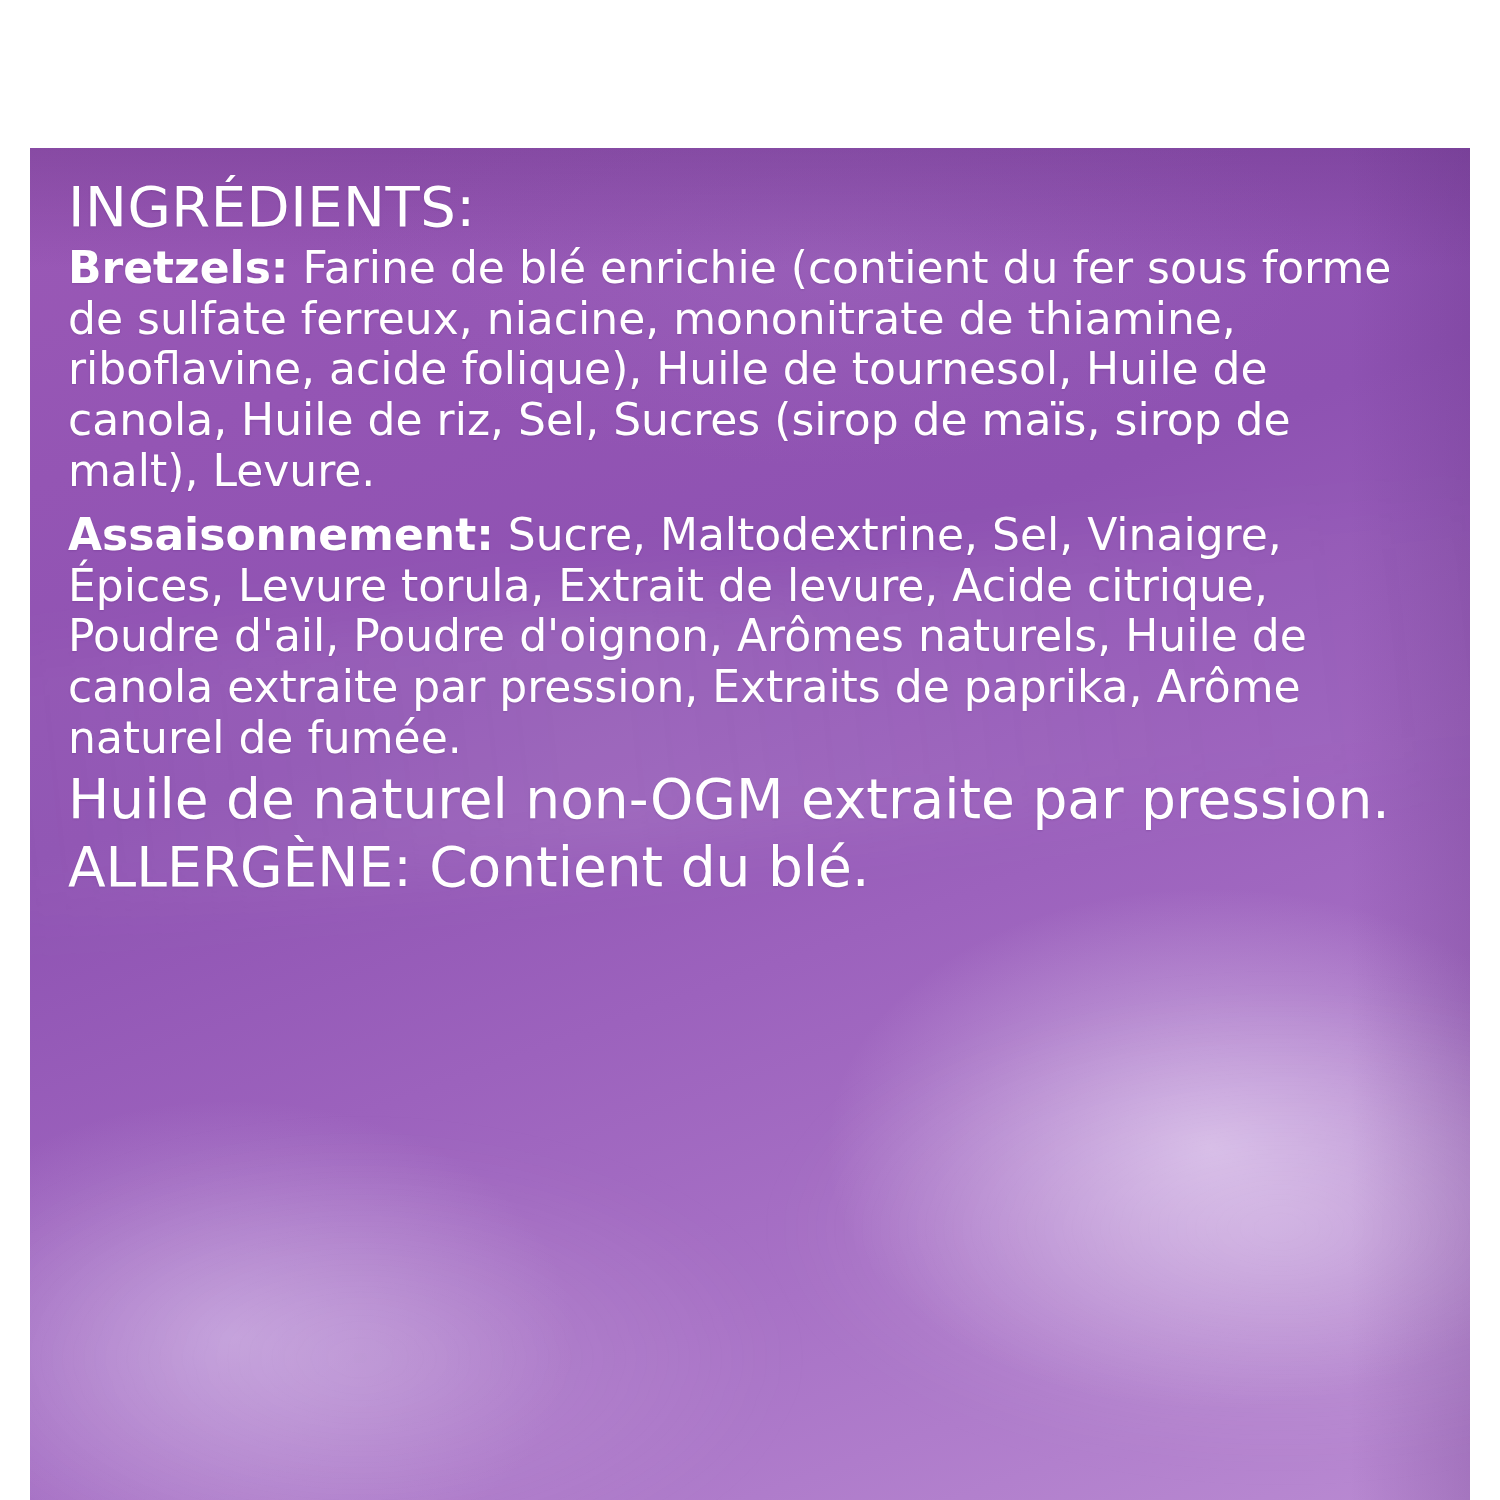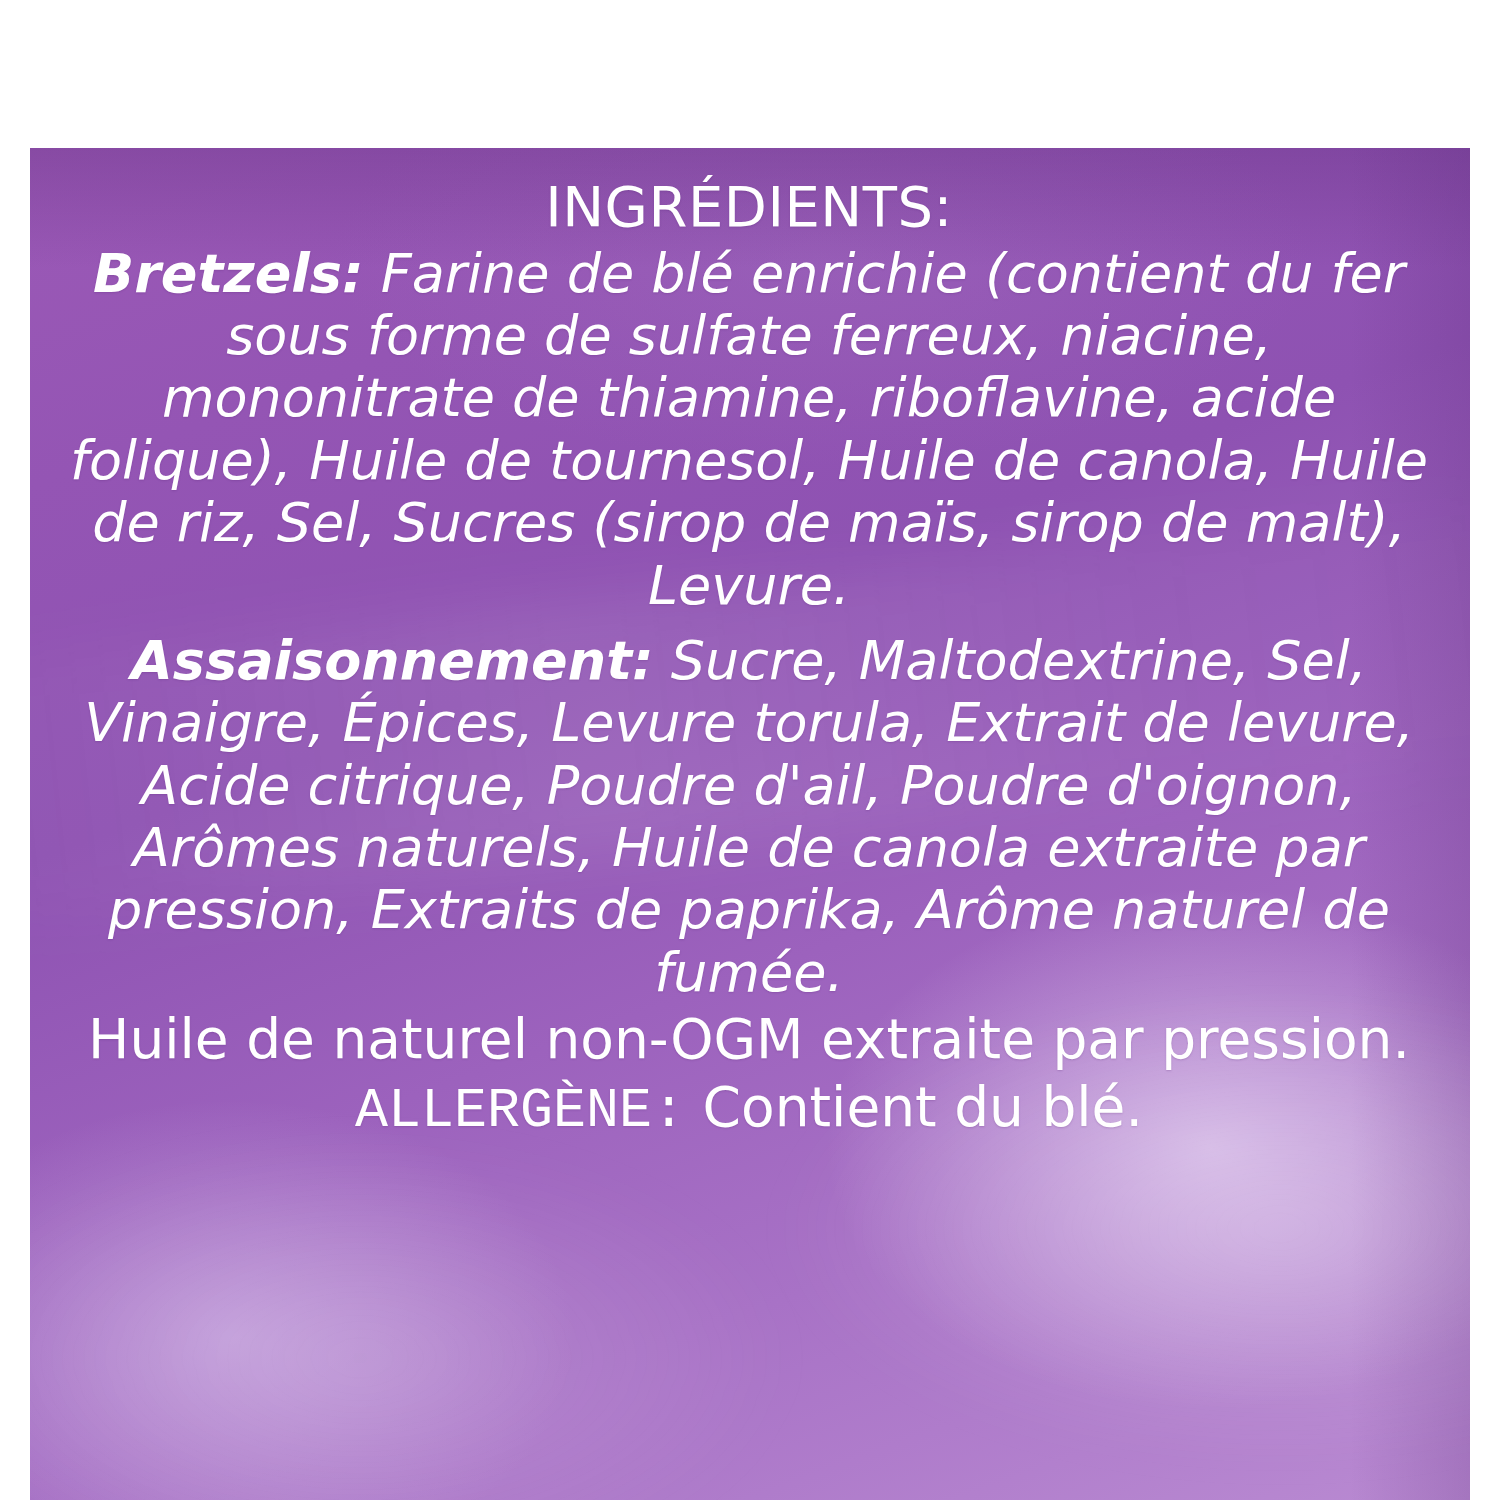--- a/index.html
+++ b/index.html
@@ -15,21 +15,20 @@
     font-family: "DejaVu Sans", sans-serif;
   }
 
   #label-panel {
     position: absolute;
     left: 0;
     top: 0;
     width: 1376px;
     height: 1500px;
     background: #ffffff;
-    text-align: center;
   }
 
   
   .purple-field {
     position: absolute;
     left: 30px;
     top: 148px;
     width: 1440px;
     height: 1352px;
     background:
@@ -89,42 +88,40 @@
   .ing-heading {
     font-size: 56px;
     line-height: 1.12;
     letter-spacing: 0.5px;
     font-weight: 400;
     margin: 0 0 4px 0;
     text-shadow: 0 1px 2px rgba(80,30,110,0.25);
   }
 
   .para {
-    font-size: 54px;
+    font-size: 44px;
     line-height: 1.155;
     font-weight: 400;
     margin: 0;
     text-shadow: 0 1px 2px rgba(80,30,110,0.22);
-    font-style: italic;
   }
   .para + .para {
     margin-top: 13px;
   }
   .lead {
     font-weight: bold;
   }
   .allergen-line {
     font-size: 55px;
     line-height: 1.16;
     margin-top: 4px;
     text-shadow: 0 1px 2px rgba(80,30,110,0.22);
   }
   .allergen-line .lead-caps {
     font-weight: 400;
-    font-family: Liberation Mono, monospace;
   }
   .allergen-line .bold-body {
     font-weight: normal;
   }
   .plain-line {
     font-size: 55px;
     line-height: 1.16;
     margin-top: 4px;
     font-weight: 400;
     text-shadow: 0 1px 2px rgba(80,30,110,0.22);

